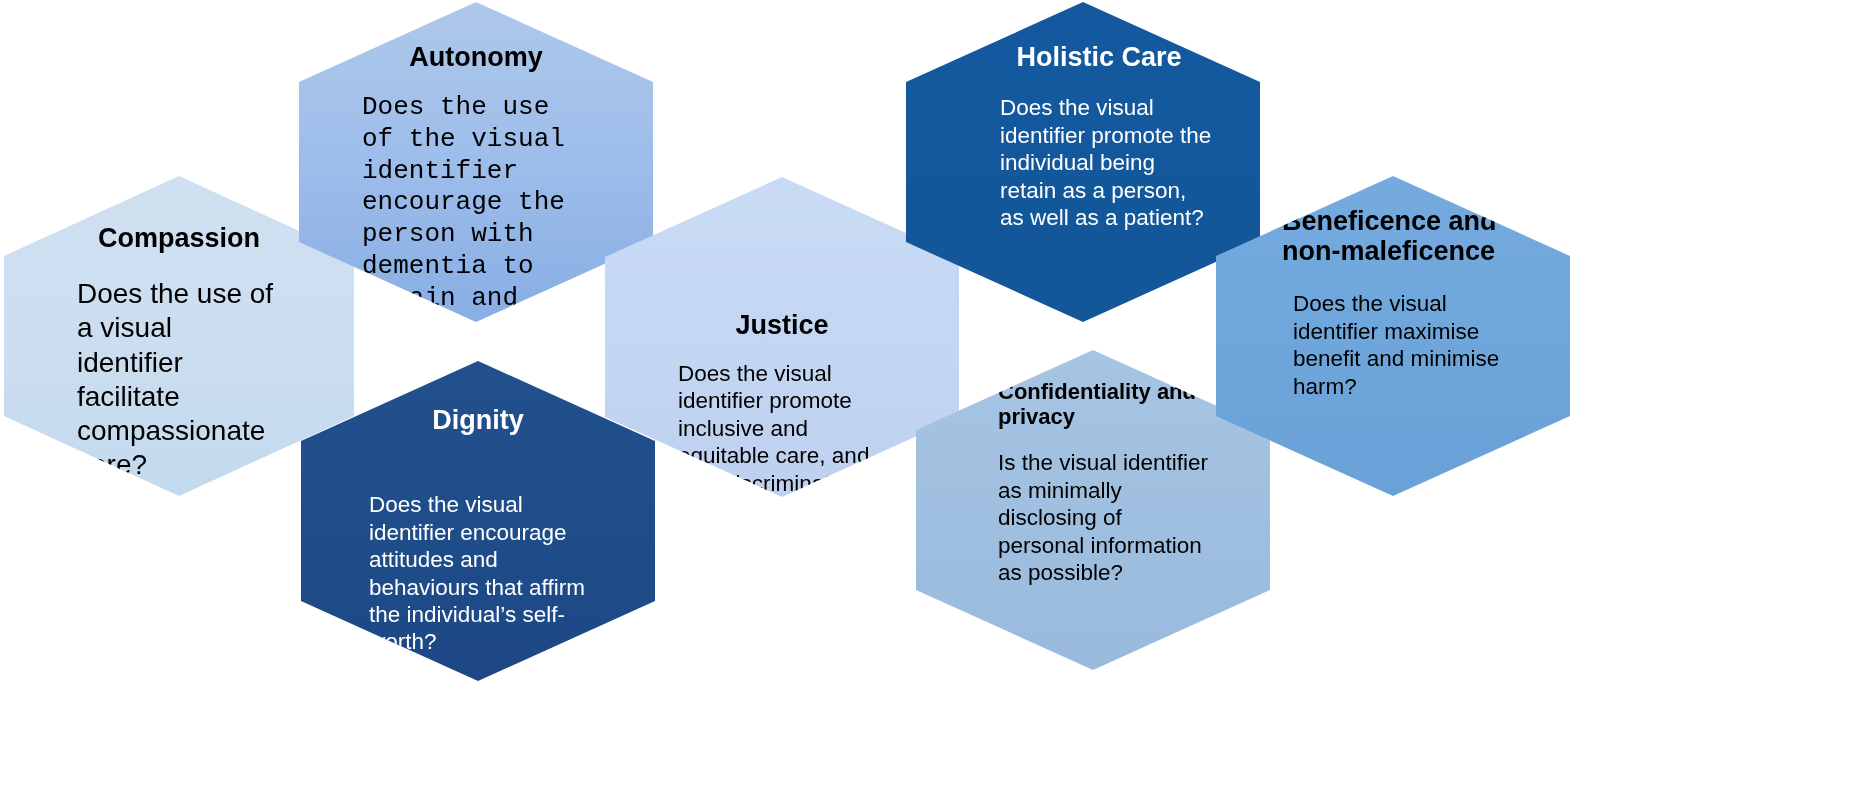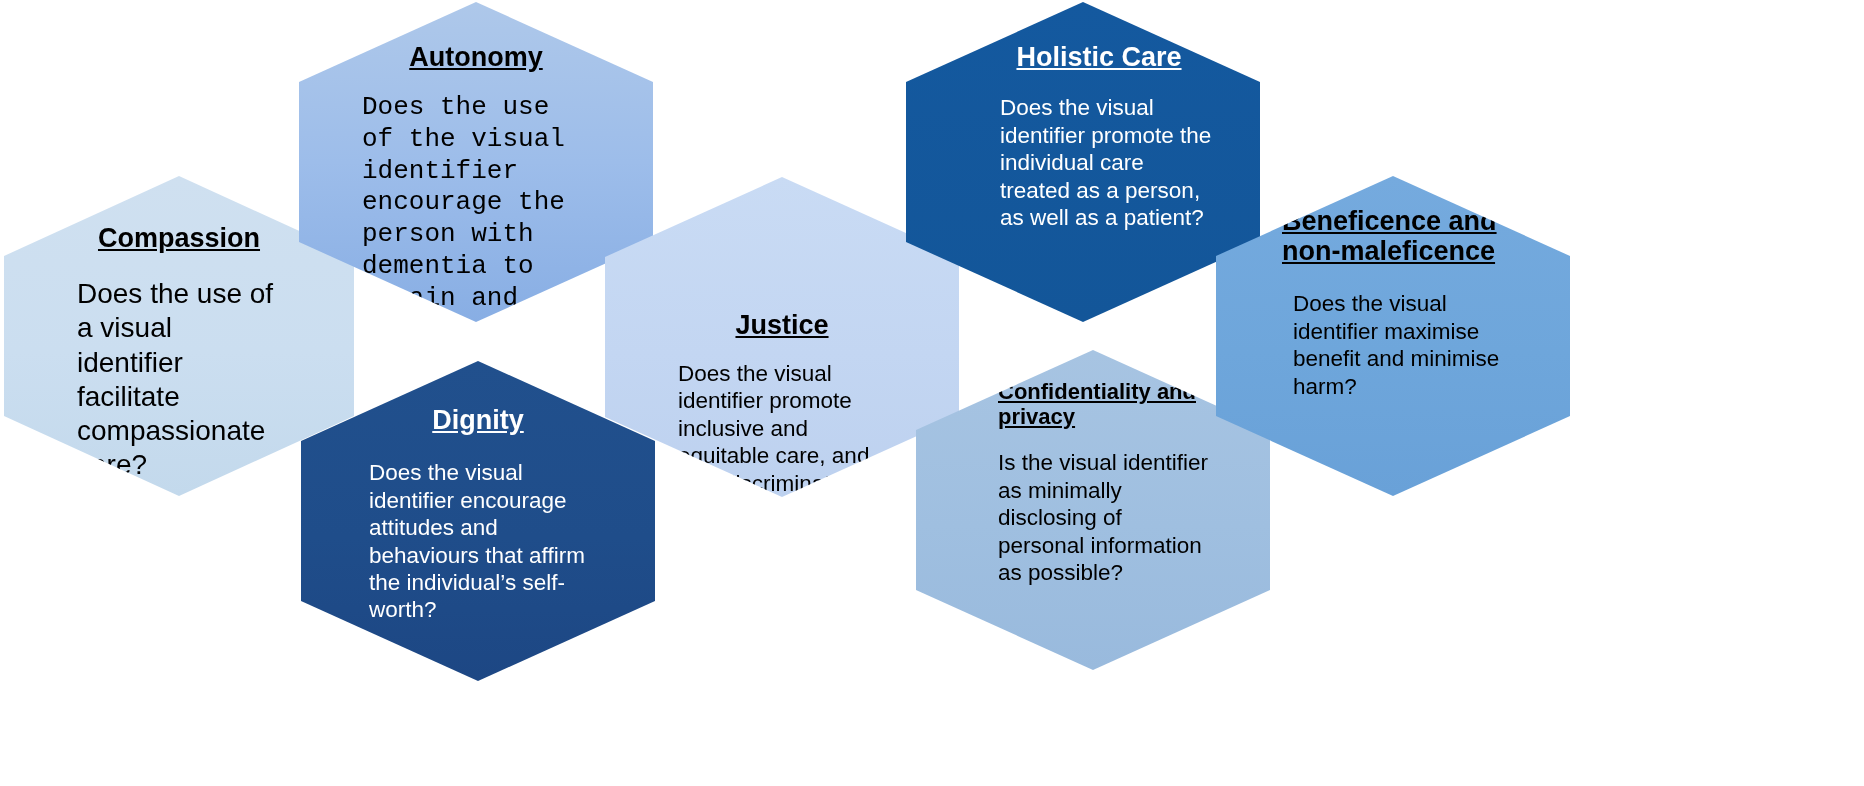--- a/index.html
+++ b/index.html
@@ -28,21 +28,20 @@
     display: flex;
     flex-direction: column;
     align-items: center;
   }
 
   .hex-title {
     font-weight: bold;
     text-align: center;
     line-height: 1.12;
     white-space: pre-line;
-    text-decoration: underline;
   }
 
   .hex-body {
     text-align: left;
     line-height: 1.22;
     white-space: pre-line;
   }
 
   
   .hex-compassion {
@@ -88,20 +87,21 @@
     font-family: Liberation Mono, monospace;
   }
 
   
   .hex-dignity {
     left: 301px;
     top: 361px;
     width: 354px;
     height: 320px;
     background: linear-gradient(180deg, #21508d 0%, #1f4d8a 55%, #1d4784 100%);
+    gap: 32px;
   }
   .hex-dignity .hex-title {
     color: #ffffff;
     font-size: 27px;
     margin-top: 44px;
   }
   .hex-dignity .hex-body {
     color: #ffffff;
     font-size: 22.5px;
     margin-top: 24px;
@@ -221,21 +221,21 @@
     <div class="hex-body">Does the visual identifier encourage attitudes and behaviours that affirm the individual’s self-worth?</div>
   </div>
 
   <div class="hex hex-justice">
     <div class="hex-title">Justice</div>
     <div class="hex-body">Does the visual identifier promote inclusive and equitable care, and non-discrimination?</div>
   </div>
 
   <div class="hex hex-holistic">
     <div class="hex-title">Holistic Care</div>
-    <div class="hex-body">Does the visual identifier promote the individual care treated as a person, as well as a patient?</div>
+    <div class="hex-body">Does the visual identifier promote the individual being retain as a person, as well as a patient?</div>
   </div>
 
   <div class="hex hex-confidentiality">
     <div class="hex-title">Confidentiality and privacy</div>
     <div class="hex-body">Is the visual identifier as minimally disclosing of personal information as possible?</div>
   </div>
 
   <div class="hex hex-beneficence">
     <div class="hex-title">Beneficence and non-maleficence</div>
     <div class="hex-body">Does the visual identifier maximise benefit and minimise harm?</div>

